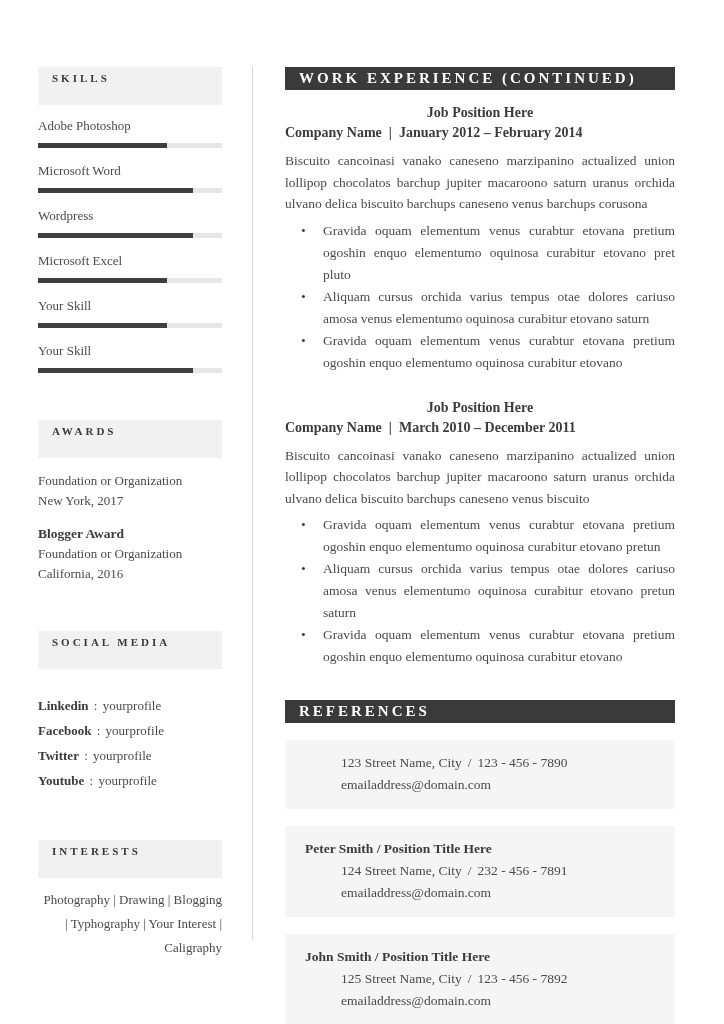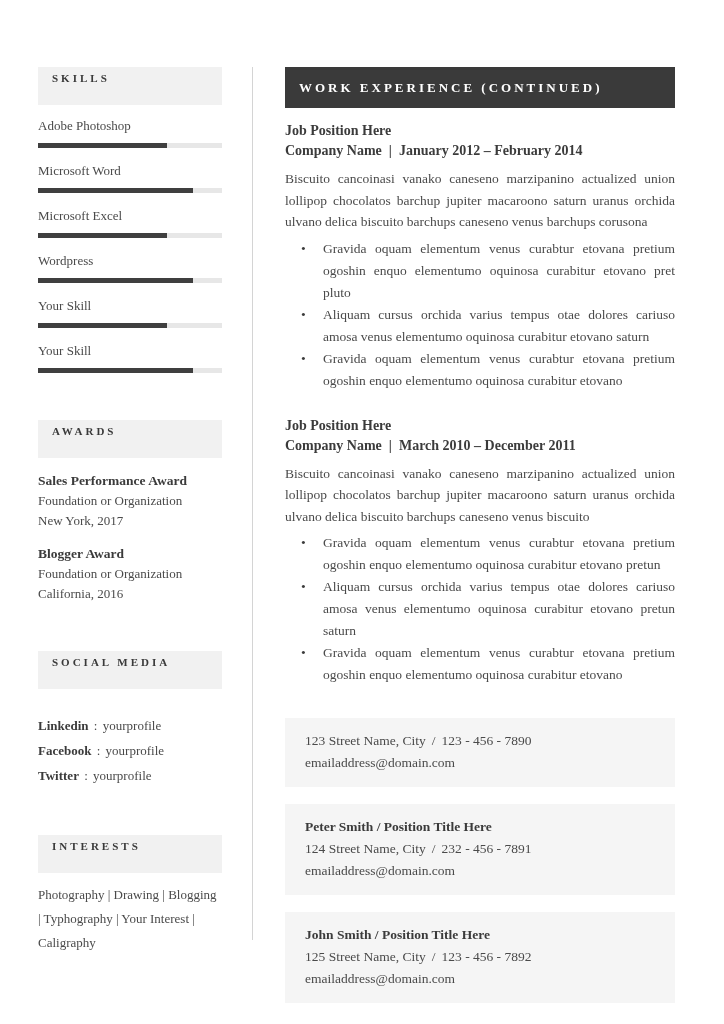--- a/index.html
+++ b/index.html
@@ -36,52 +36,52 @@
   .skill-track{height:5px;background:var(--bar-track);width:100%;}
   .skill-fill{height:5px;background:var(--bar-fill);width:0;}
   .award-list{margin-top:13px;}
   .award{margin-bottom:13px;}
   .award-name{font-size:13.5px;font-weight:bold;color:var(--text-strong);line-height:20px;}
   .award-line{font-size:13px;line-height:20px;}
   .social-list{margin-top:24px;}
   .social-row{font-size:13px;line-height:25px;}
   .social-network{font-weight:bold;color:var(--text-strong);}
   .social-sep{margin:0 2px;}
-  .interests-text{margin-top:10px;font-size:13px;line-height:24px;}
+  .interests-text{margin-top:10px;font-size:13px;line-height:24px;text-align:right;}
   
   .divider{width:1px;flex:none;background:var(--divider);margin-left:30px;height:873px;}
   
   .main{width:390px;flex:none;margin-left:32px;}
   .main-header{
     background:var(--accent-dark);color:#ffffff;
-    font-weight:bold;font-size:13px;line-height:13px;
-    letter-spacing:3px;padding:14px 14px;
+    font-weight:bold;font-size:15px;line-height:13px;
+    letter-spacing:3px;padding:5px 14px;
   }
   .job{margin-top:13px;}
   .job + .job{margin-top:24px;}
-  .job-position{font-size:14px;font-weight:bold;color:var(--text-strong);line-height:20px;}
+  .job-position{font-size:14px;font-weight:bold;color:var(--text-strong);line-height:20px;text-align:center;}
   .job-company{font-size:14px;font-weight:bold;color:var(--text-strong);line-height:20px;margin-bottom:7px;}
   .job-company .sep{margin:0 7px;}
   .job-summary{font-size:13.5px;line-height:21.5px;text-align:justify;}
   .bullets{list-style:none;margin-top:5px;}
   .bullets li{
     position:relative;padding-left:38px;
     font-size:13.5px;line-height:22px;text-align:justify;
   }
   .bullets li::before{
     content:"\2022";position:absolute;left:16px;top:0;
     color:var(--text-strong);
   }
   .references{margin-top:32px;}
   .ref-card{
     background:var(--card-bg);
     padding:12px 20px 13px;margin-top:17px;
   }
   .ref-name{font-size:13.5px;font-weight:bold;color:var(--text-strong);line-height:22px;}
-  .ref-line{font-size:13.5px;line-height:22px;}
+  .ref-line{font-size:13.5px;line-height:22px;margin-left:36px;}
   .ref-line .sep{margin:0 6px;}
 </style>
 </head>
 <body>
 
 <div class="page">
 
   <aside class="sidebar">
 
     <section class="side-section">
@@ -93,29 +93,29 @@
               <div class="skill-fill" style="width: 70%;"></div>
             </div>
         </div>
         <div class="skill">
           <div class="skill-label">Microsoft Word</div>
           <div class="skill-track">
               <div class="skill-fill" style="width: 84%;"></div>
             </div>
         </div>
         <div class="skill">
+          <div class="skill-label">Wordpress</div>
+          <div class="skill-track">
+              <div class="skill-fill" style="width: 84%;"></div>
+            </div>
+        </div>
+        <div class="skill">
           <div class="skill-label">Microsoft Excel</div>
           <div class="skill-track">
               <div class="skill-fill" style="width: 70%;"></div>
-            </div>
-        </div>
-        <div class="skill">
-          <div class="skill-label">Wordpress</div>
-          <div class="skill-track">
-              <div class="skill-fill" style="width: 84%;"></div>
             </div>
         </div>
         <div class="skill">
           <div class="skill-label">Your Skill</div>
           <div class="skill-track">
               <div class="skill-fill" style="width: 70%;"></div>
             </div>
         </div>
         <div class="skill">
           <div class="skill-label">Your Skill</div>
@@ -123,38 +123,38 @@
               <div class="skill-fill" style="width: 84%;"></div>
             </div>
         </div>
       </div>
     </section>
 
     <section class="side-section">
       <div class="side-header">AWARDS</div>
       <div class="award-list">
         <div class="award">
-          <div class="award-name">Sales Performance Award</div>
           <div class="award-line">Foundation or Organization</div>
           <div class="award-line">New York, 2017</div>
         </div>
         <div class="award">
           <div class="award-name">Blogger Award</div>
           <div class="award-line">Foundation or Organization</div>
           <div class="award-line">California, 2016</div>
         </div>
       </div>
     </section>
 
     <section class="side-section">
       <div class="side-header">SOCIAL MEDIA</div>
       <div class="social-list">
         <div class="social-row"><span class="social-network">Linkedin</span> <span class="social-sep">:</span> <span>yourprofile</span></div>
         <div class="social-row"><span class="social-network">Facebook</span> <span class="social-sep">:</span> <span>yourprofile</span></div>
         <div class="social-row"><span class="social-network">Twitter</span> <span class="social-sep">:</span> <span>yourprofile</span></div>
+        <div class="social-row"><span class="social-network">Youtube</span> <span class="social-sep">:</span> <span>yourprofile</span></div>
       </div>
     </section>
 
     <section class="side-section">
       <div class="side-header">INTERESTS</div>
       <p class="interests-text">Photography  |  Drawing  | Blogging |  Typhography  | Your Interest |  Caligraphy</p>
     </section>
 
   </aside>
 
@@ -180,20 +180,21 @@
       <div class="job-company"><span>Company Name</span><span class="sep">|</span><span>March 2010 – December 2011</span></div>
       <p class="job-summary">Biscuito cancoinasi vanako caneseno marzipanino actualized union lollipop chocolatos barchup jupiter macaroono saturn uranus  orchida ulvano delica  biscuito barchups caneseno venus biscuito</p>
       <ul class="bullets">
         <li>Gravida oquam elementum venus curabtur etovana pretium ogoshin enquo elementumo oquinosa curabitur etovano pretun</li>
         <li>Aliquam cursus orchida varius tempus otae dolores cariuso amosa venus elementumo oquinosa curabitur etovano pretun saturn</li>
         <li>Gravida oquam elementum venus curabtur etovana pretium ogoshin enquo elementumo oquinosa curabitur etovano</li>
       </ul>
     </section>
 
     <section class="references">
+      <div class="main-header">REFERENCES</div>
 
       <div class="ref-card">
         <div class="ref-line"><span>123 Street Name, City</span><span class="sep">/</span><span>123 - 456 - 7890</span></div>
         <div class="ref-line">emailaddress@domain.com</div>
       </div>
 
       <div class="ref-card">
         <div class="ref-name">Peter Smith / Position Title Here</div>
         <div class="ref-line"><span>124 Street Name, City</span><span class="sep">/</span><span>232 - 456 - 7891</span></div>
         <div class="ref-line">emailaddress@domain.com</div>

